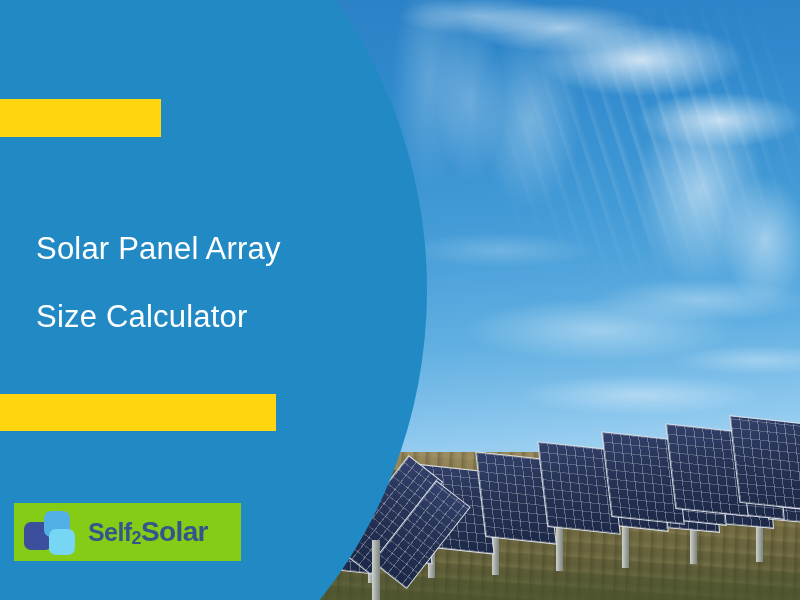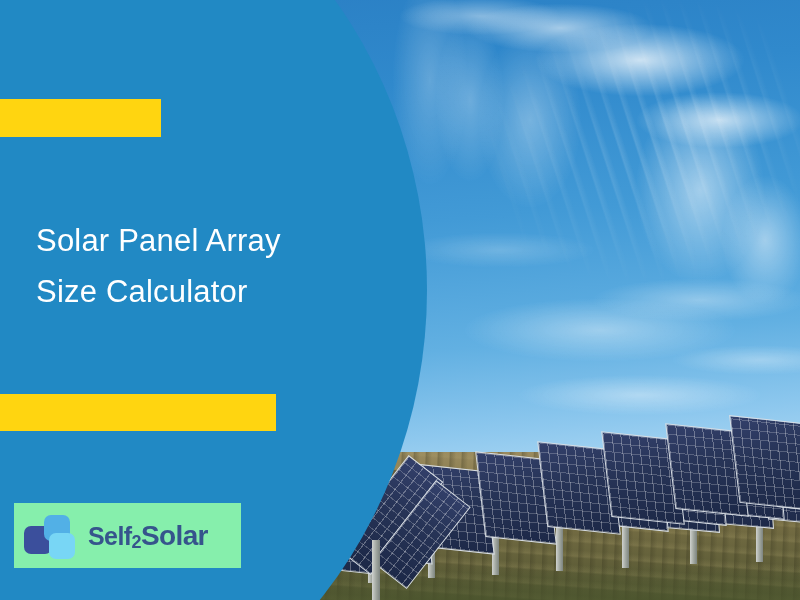--- a/index.html
+++ b/index.html
@@ -203,33 +203,33 @@
   
   .title {
     position: absolute;
     left: 36px;
     top: 215px;
     width: 330px;
     color: #ffffff;
     font-family: "Liberation Sans", sans-serif;
     font-size: 31px;
     font-weight: 400;
-    line-height: 51px;
+    line-height: 68px;
     letter-spacing: 0.2px;
     white-space: pre-line;
   }
 
   
   .logo-box {
     position: absolute;
     left: 14px;
     top: 503px;
     width: 227px;
-    height: 65px;
-    background: #86efac;
+    height: 58px;
+    background: #84cc16;
     display: flex;
     align-items: center;
     padding-left: 10px;
     box-sizing: border-box;
   }
   .logo-mark {
     position: relative;
     width: 56px;
     height: 48px;
     flex: 0 0 auto;

